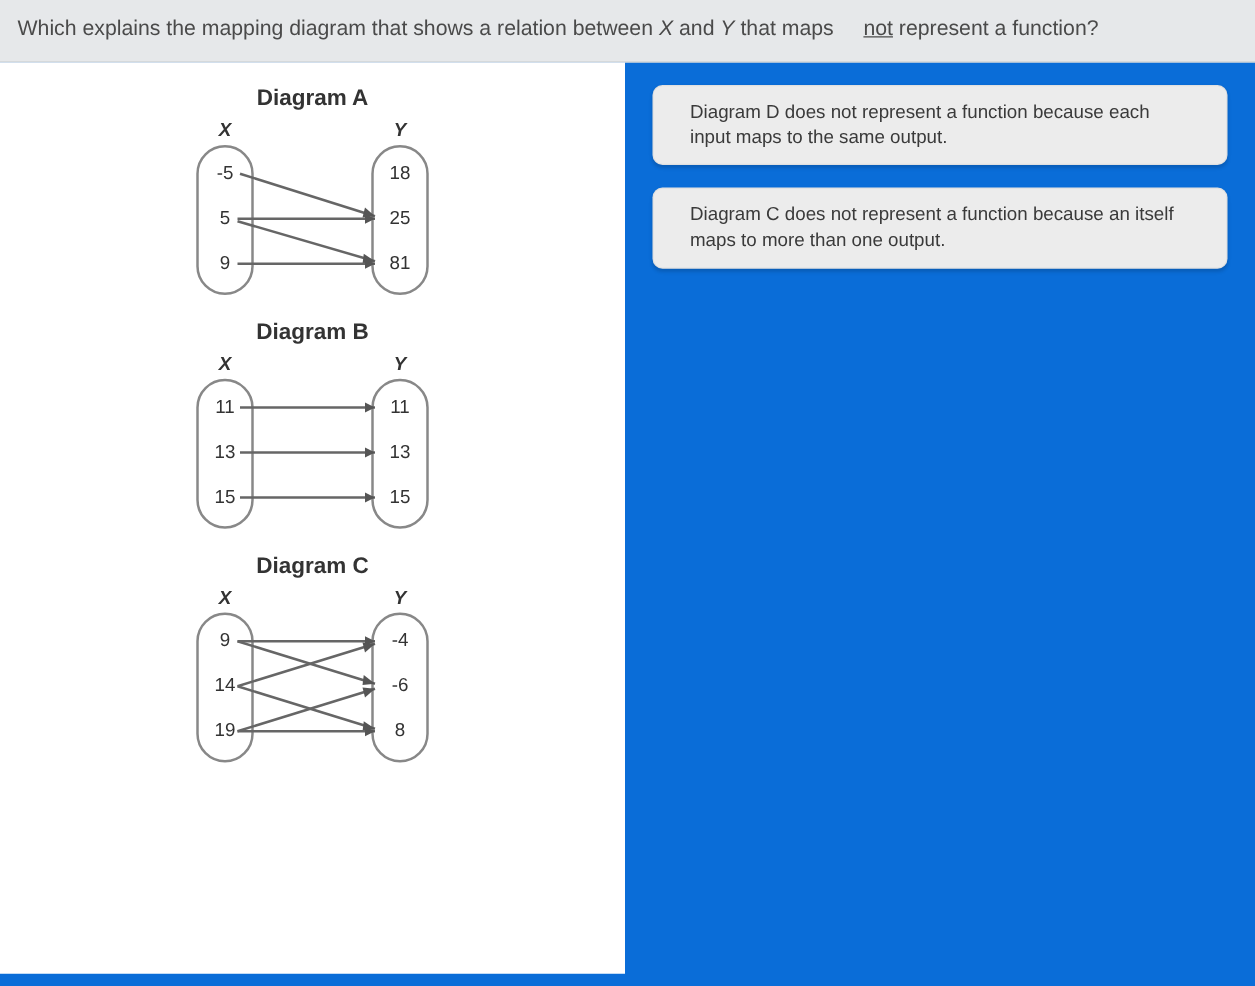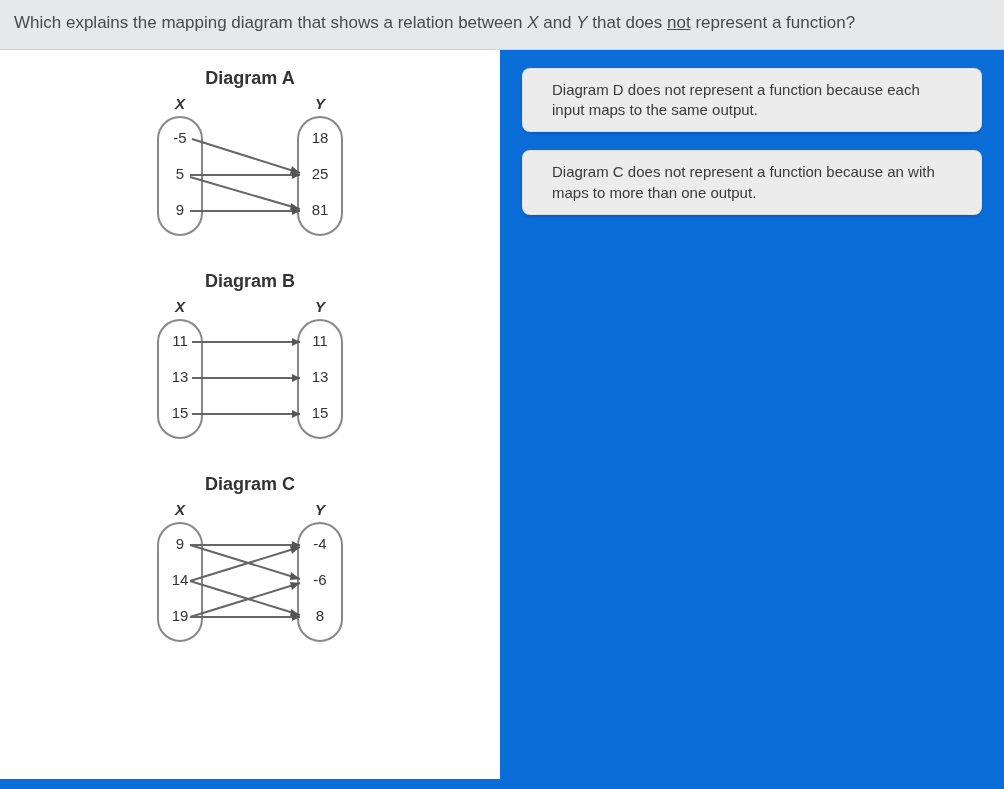--- a/index.html
+++ b/index.html
@@ -12,33 +12,33 @@
       color: #3a3a3a;
     }
     .question-bar {
       background: #e6e8ea;
       padding: 12px 14px 14px;
       font-size: 17px;
       line-height: 1.35;
       color: #4a4a4a;
       border-bottom: 1px solid #cfd3d6;
     }
-    .underline { text-decoration: underline; }
+    .underline { text-decoration: underline; margin-left: 19px; }
     .content {
       display: flex;
       height: calc(100% - 60px);
     }
     .left-pane {
       background: #ffffff;
       width: 500px;
       padding: 18px 0 0 0;
       display: flex;
       flex-direction: column;
       align-items: center;
-      gap: 28px;
+      gap: 12px;
     }
     .right-pane {
       flex: 1;
       padding: 18px 22px 0 22px;
       display: flex;
       flex-direction: column;
       gap: 18px;
     }
     .answer-card {
       background: #ececec;
@@ -86,21 +86,21 @@
       fill: none;
     }
     .arrow-head {
       fill: #555;
     }
   </style>
 </head>
 <body>
 
 <div class="question-bar">
-  <span>Which explains the mapping diagram that shows a relation between </span><em>X</em><span> and </span><em>Y</em><span> that does </span><span class="underline">not</span><span> represent a function?</span>
+  <span>Which explains the mapping diagram that shows a relation between </span><em>X</em><span> and </span><em>Y</em><span> that maps </span><span class="underline">not</span><span> represent a function?</span>
 </div>
 
 <div class="content">
 
   <div class="left-pane">
 
     <div class="diagram-block">
       <div class="diagram-title">Diagram A</div>
       <svg class="diagram-svg" width="220" height="150">
         <text x="40" y="16" class="col-label" text-anchor="middle">X</text>
@@ -173,16 +173,16 @@
         <polygon class="arrow-head" points="160,84 150,83 152,91"></polygon>
         <line class="arrow-line" x1="50" y1="118" x2="160" y2="118"></line>
         <polygon class="arrow-head" points="160,118 152,114 152,122"></polygon>
       </svg>
     </div>
 
   </div>
 
   <div class="right-pane">
     <div class="answer-card">Diagram D does not represent a function because each input maps to the same output.</div>
-    <div class="answer-card">Diagram C does not represent a function because an with maps to more than one output.</div>
+    <div class="answer-card">Diagram C does not represent a function because an itself maps to more than one output.</div>
   </div>
 
 </div>
 
 </body></html>

